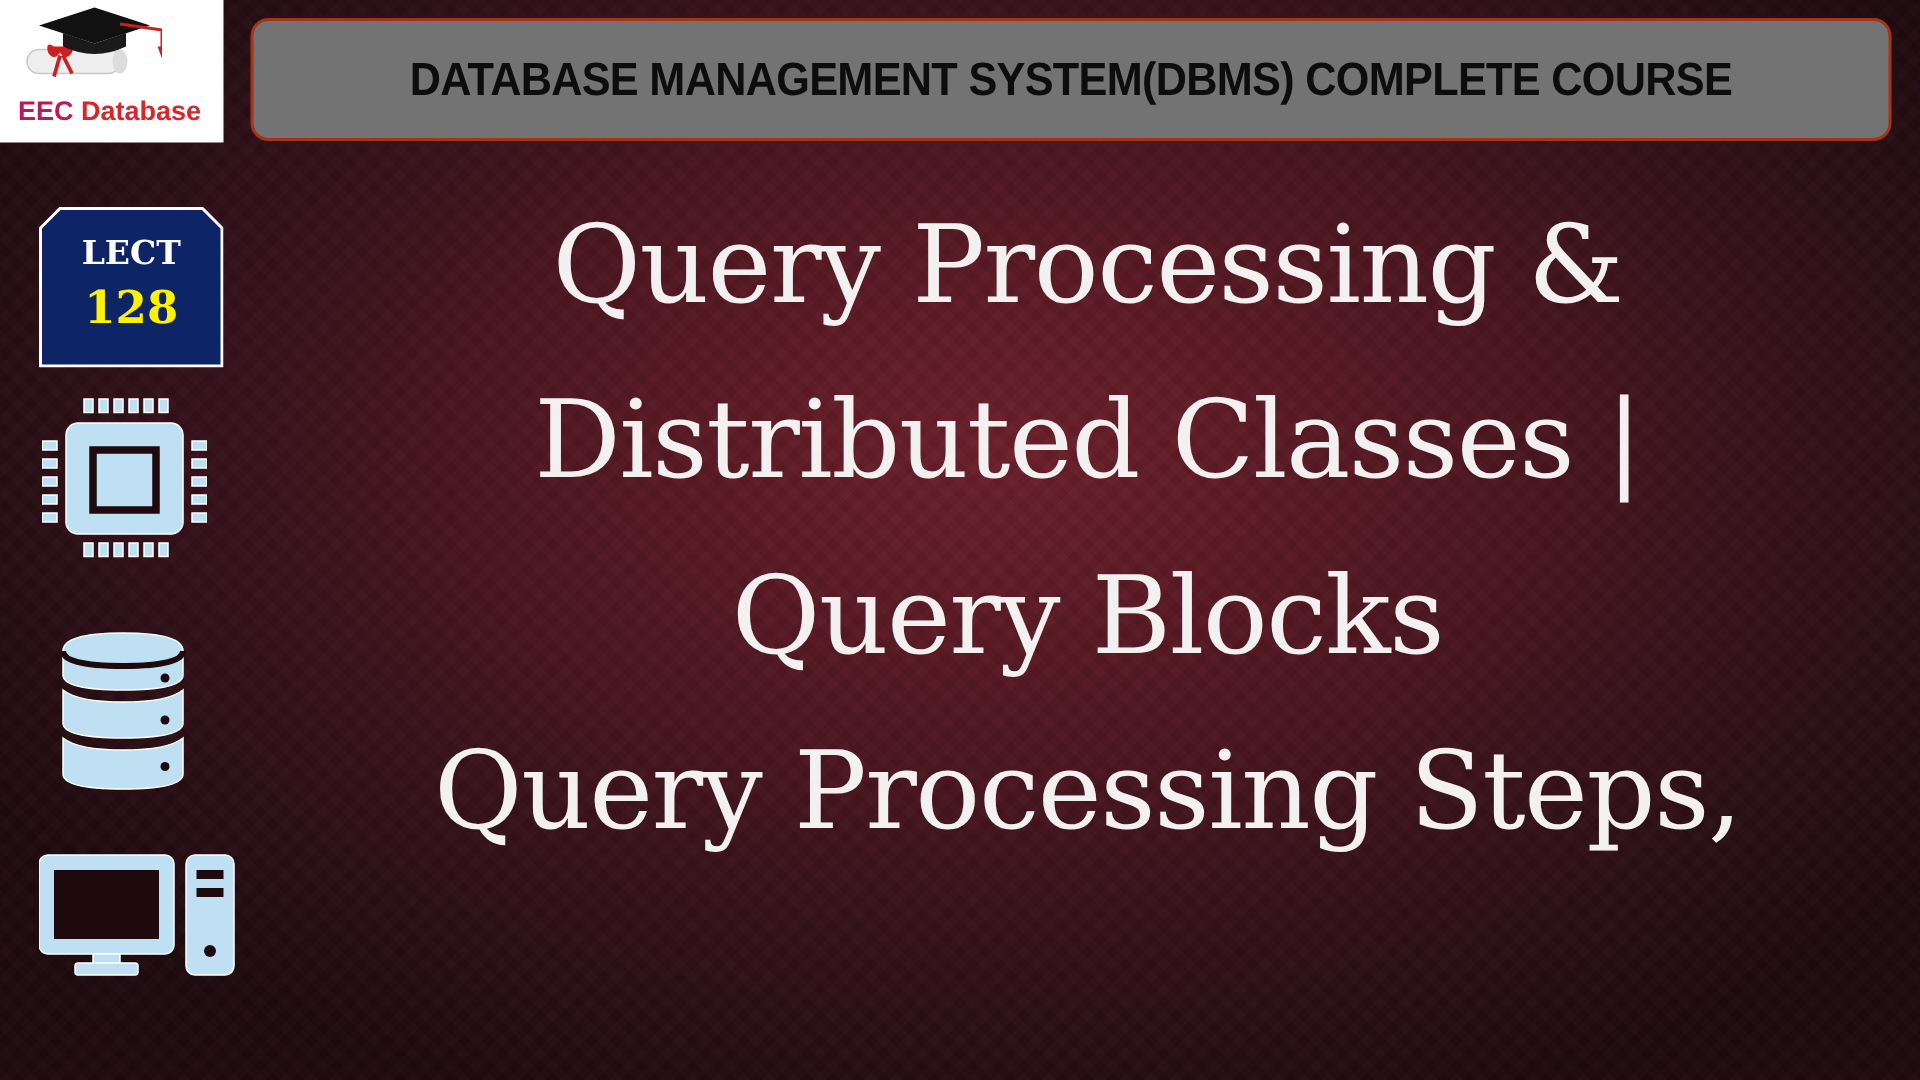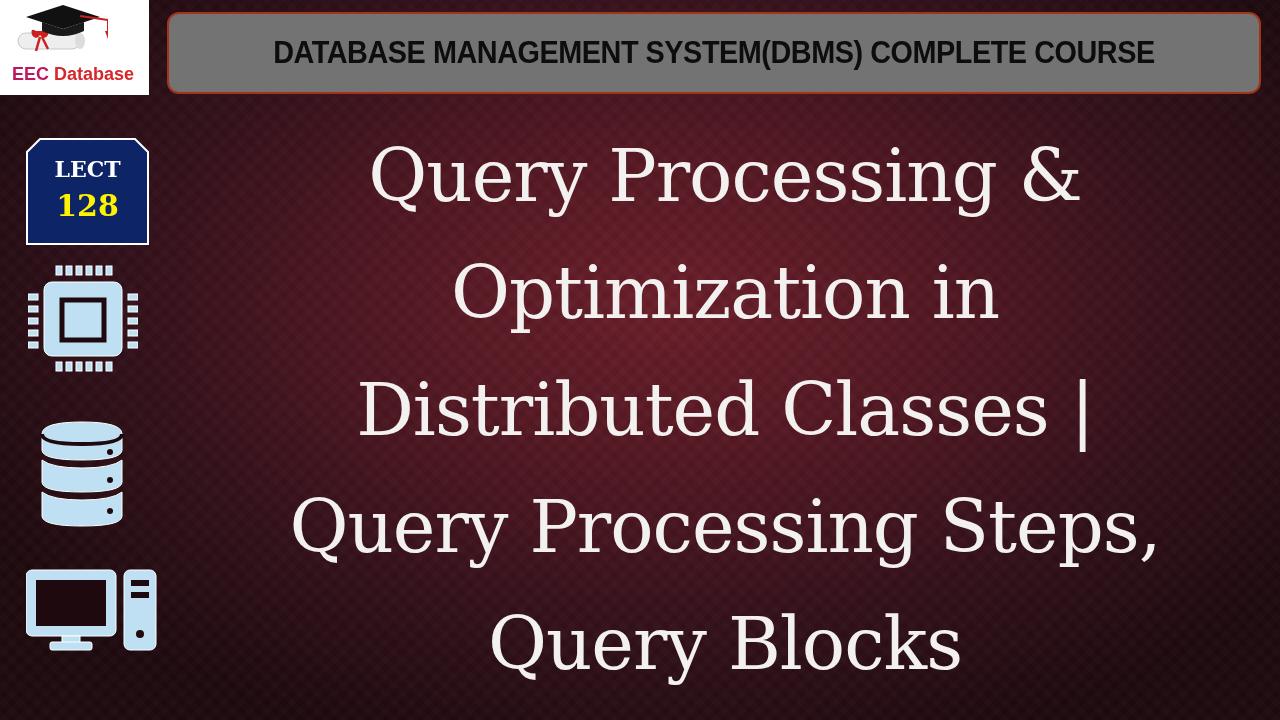--- a/index.html
+++ b/index.html
@@ -168,17 +168,16 @@
     <rect x="98" y="2" width="32" height="80" rx="6"></rect>
   </g>
   <rect x="10" y="12" width="70" height="46" fill="#1e0a0e"></rect>
   <rect x="105" y="12" width="18" height="6" fill="#1e0a0e"></rect>
   <rect x="105" y="24" width="18" height="6" fill="#1e0a0e"></rect>
   <circle cx="114" cy="66" r="4" fill="#1e0a0e"></circle>
 </svg>
 
 <div class="title">
   <div>Query Processing &amp;</div>
-  <div>Optimization in</div>
   <div>Distributed Classes  |</div>
+  <div>Query Blocks</div>
   <div>Query Processing Steps,</div>
-  <div>Query Blocks</div>
 </div>
 
 </body></html>

